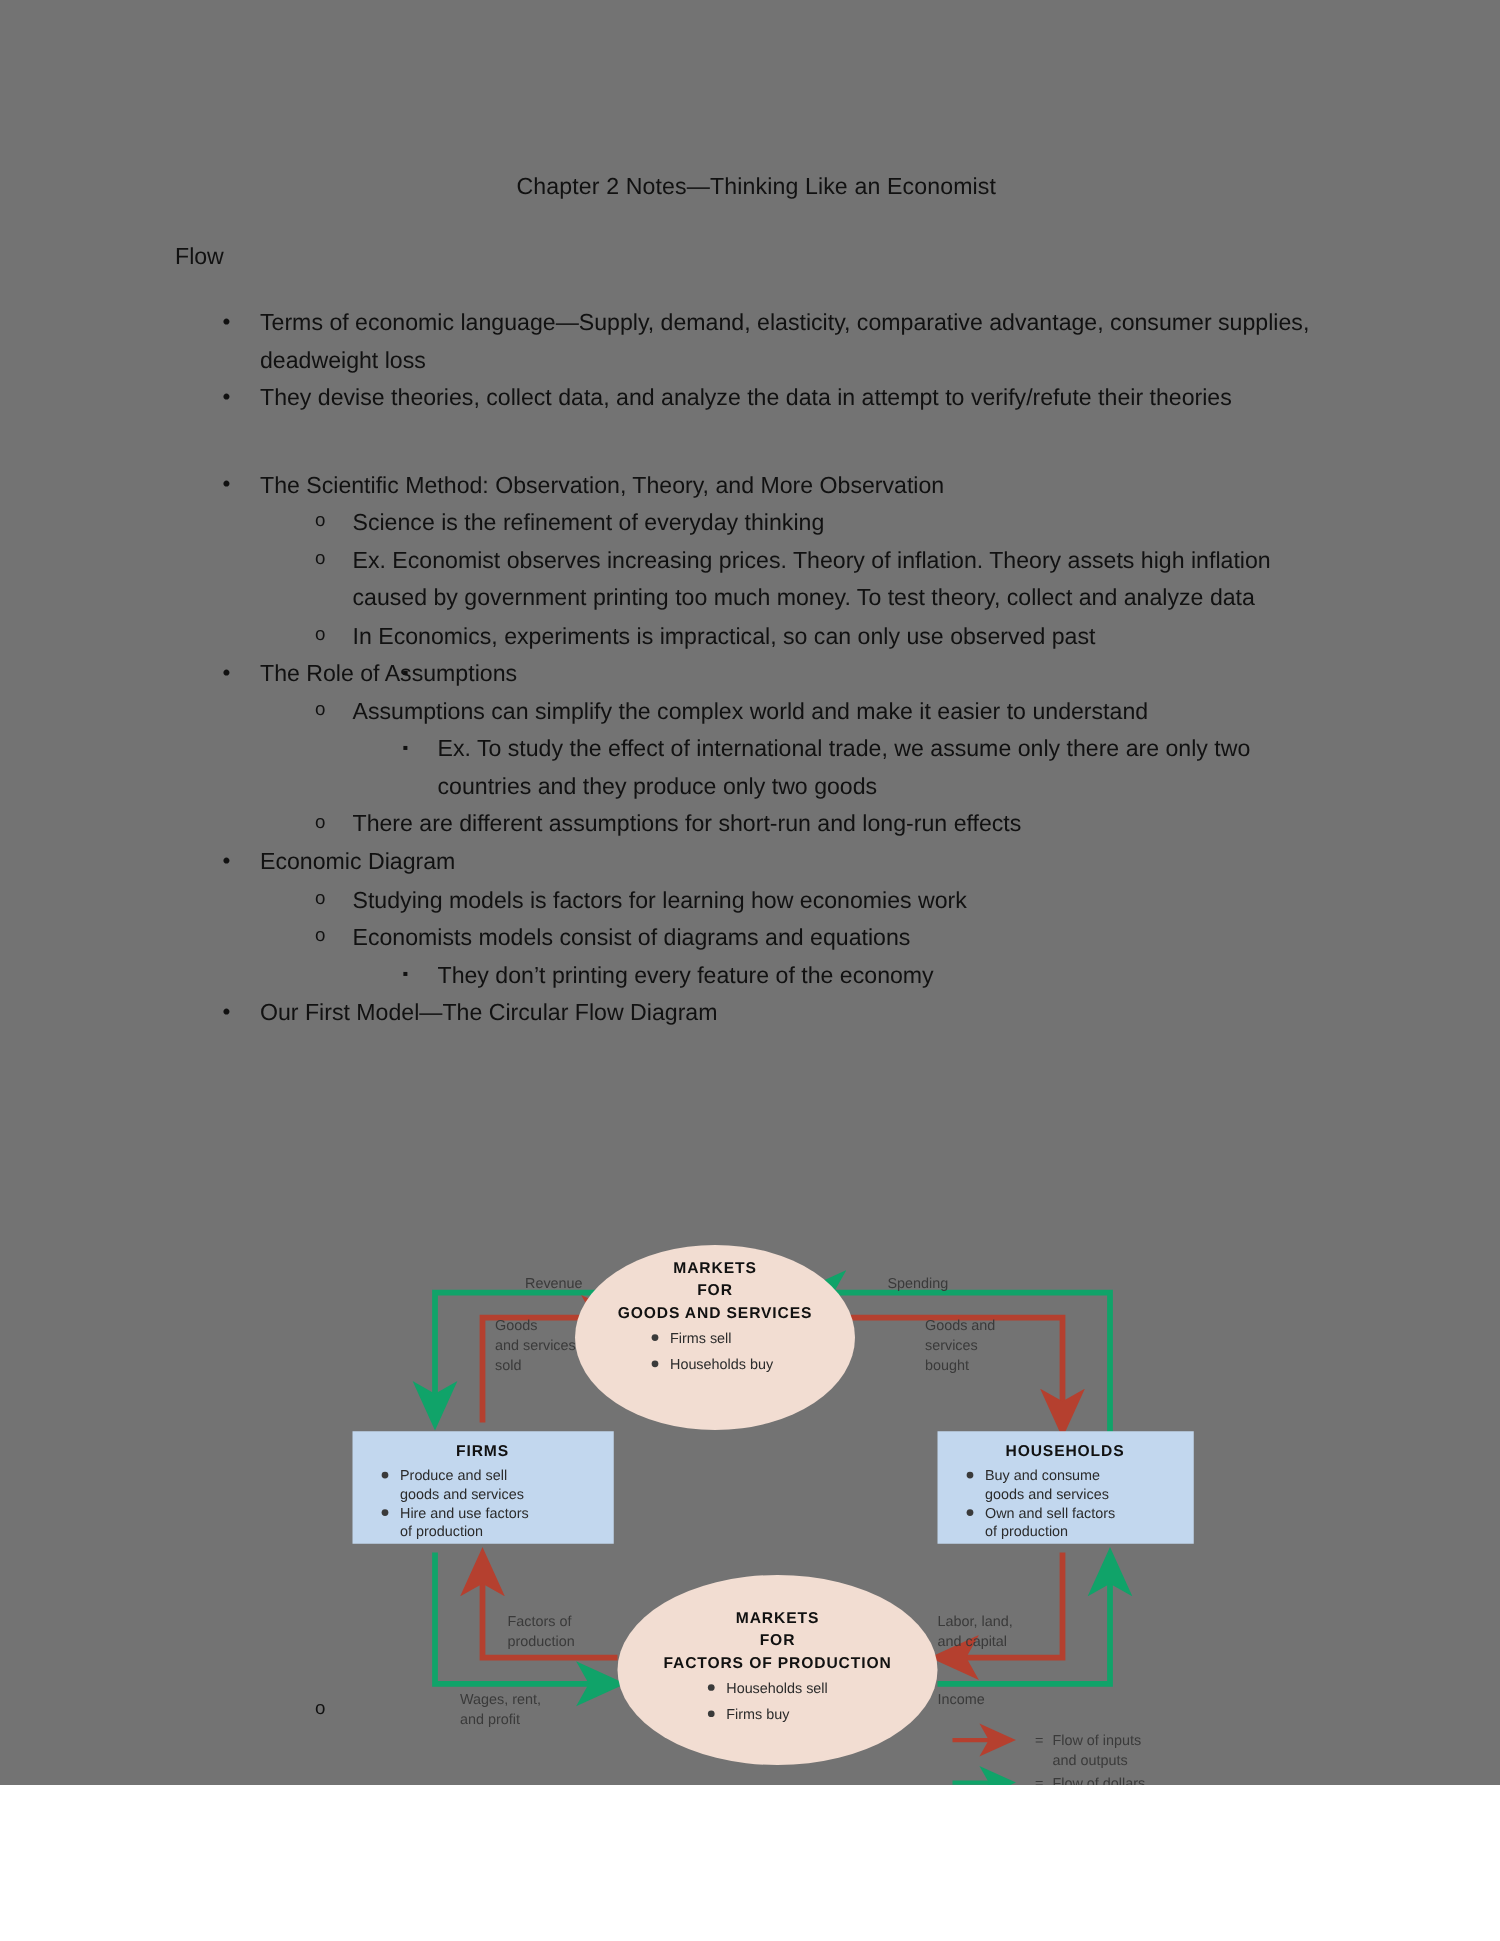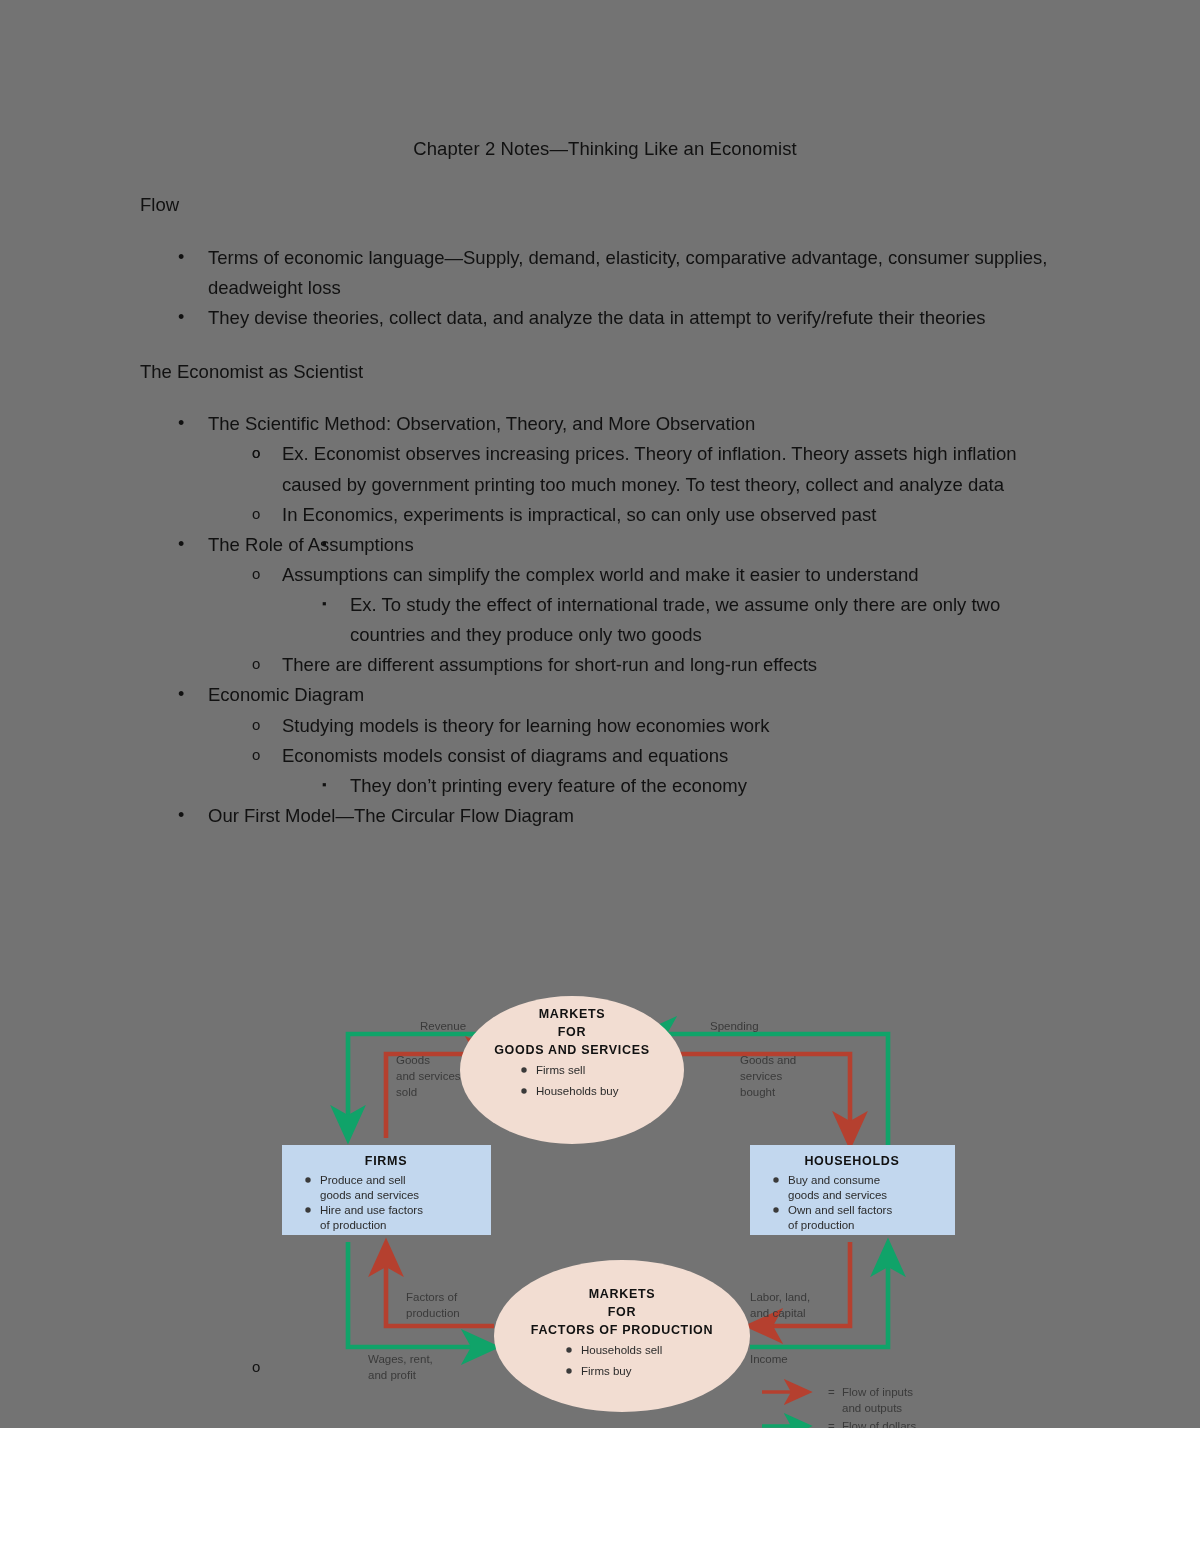--- a/index.html
+++ b/index.html
@@ -130,31 +130,31 @@
         <span>Terms of economic language—Supply, demand, elasticity, comparative advantage, consumer supplies, deadweight loss</span>
       </li>
       <li class="item l1">
         <span class="mark">•</span>
         <span>They devise theories, collect data, and analyze the data in attempt to verify/refute their theories</span>
       </li>
     </ul>
 
     <div class="spacer-md"></div>
 
-    <div class="heading">The Economist as Scientist</div>
 
     <div class="spacer-sm"></div>
 
     <ul class="lvl">
       <li class="item l1">
         <span class="mark">•</span>
         <span>The Scientific Method: Observation, Theory, and More Observation</span>
       </li>
       <li class="item l2">
         <span class="mark">o</span>
+        <span>Science is the refinement of everyday thinking</span>
       </li>
       <li class="item l2">
         <span class="mark">o</span>
         <span>Ex. Economist observes increasing prices. Theory of inflation. Theory assets high inflation caused by government printing too much money. To test theory, collect and analyze data</span>
       </li>
       <li class="item l2">
         <span class="mark">o</span>
         <span>In Economics, experiments is impractical, so can only use observed past</span>
       </li>
       <li class="item l3">
@@ -178,21 +178,21 @@
       <li class="item l2">
         <span class="mark">o</span>
         <span>There are different assumptions for short-run and long-run effects</span>
       </li>
       <li class="item l1">
         <span class="mark">•</span>
         <span>Economic Diagram</span>
       </li>
       <li class="item l2">
         <span class="mark">o</span>
-        <span>Studying models is theory for learning how economies work</span>
+        <span>Studying models is factors for learning how economies work</span>
       </li>
       <li class="item l2">
         <span class="mark">o</span>
         <span>Economists models consist of diagrams and equations</span>
       </li>
       <li class="item l3">
         <span class="mark">▪</span>
         <span>They don’t printing every feature of the economy</span>
       </li>
       <li class="item l1">

